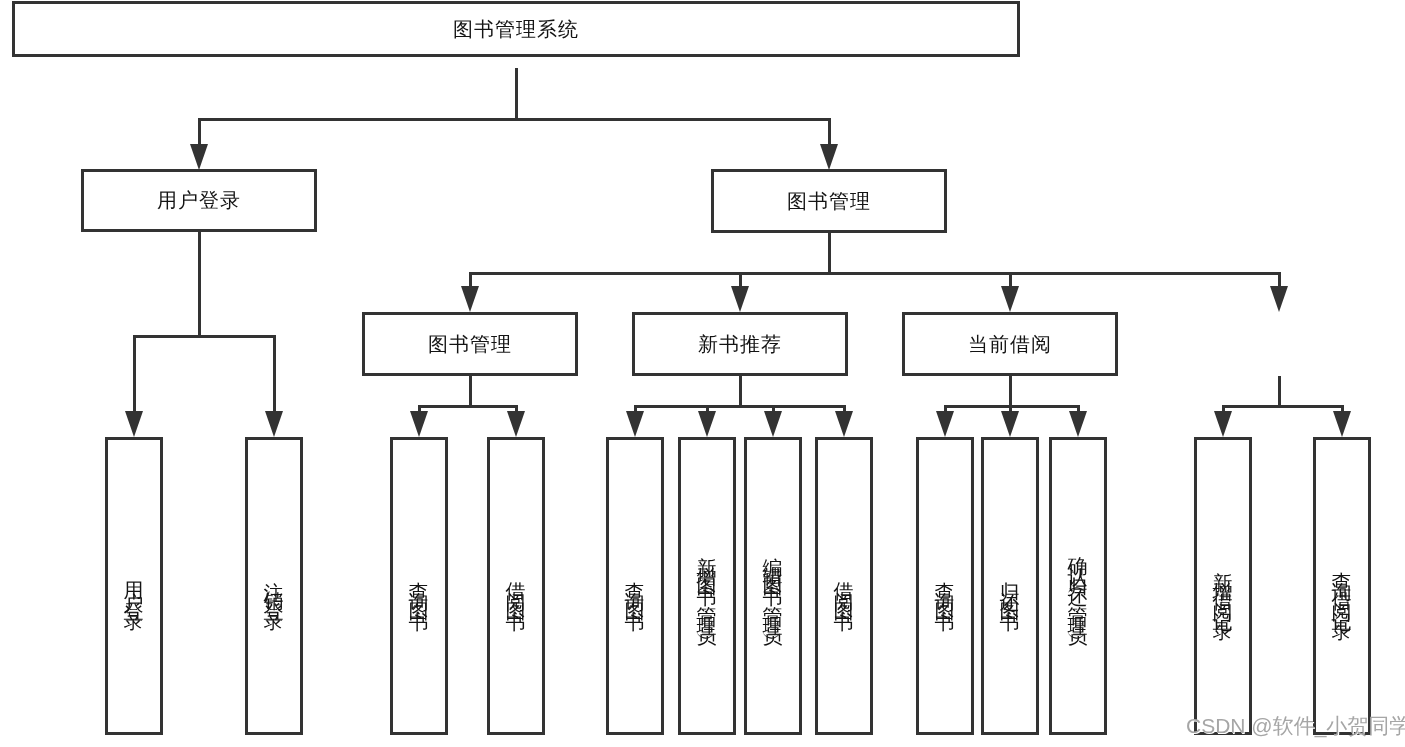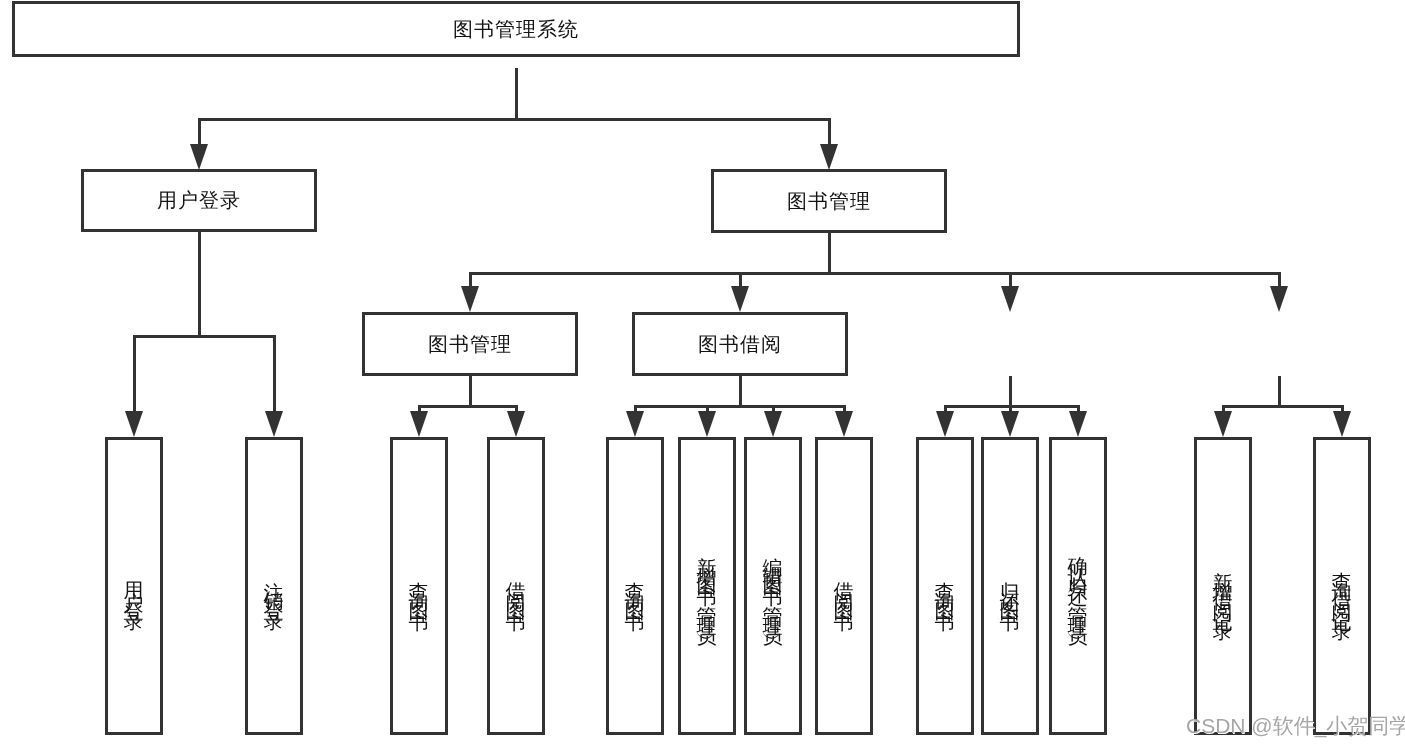--- a/index.html
+++ b/index.html
@@ -85,21 +85,24 @@
   <div class="arrowhead" style="left:731px;  top:286px;"></div>
   <div class="vline" style="left:1009px; top:272px; height:14px;"></div>
   <div class="arrowhead" style="left:1001px; top:286px;"></div>
   <div class="vline" style="left:1278px; top:272px; height:14px;"></div>
   <div class="arrowhead" style="left:1270px; top:286px;"></div>
 
   <div class="box" style="left:362px;  top:312px; width:216px; height:64px;">
     <span>图书管理</span>
   </div>
   <div class="box" style="left:632px;  top:312px; width:216px; height:64px;">
-    <span>图书借阅</span>
+    <span>新书推荐</span>
+  </div>
+  <div class="box" style="left:902px;  top:312px; width:216px; height:64px;">
+    <span>当前借阅</span>
   </div>
 
   <div class="vline" style="left:469px; top:376px; height:29px;"></div>
   <div class="hline" style="left:418px; top:405px; width:100px;"></div>
   <div class="vline" style="left:418px; top:405px; height:6px;"></div>
   <div class="arrowhead" style="left:410px; top:411px;"></div>
   <div class="vline" style="left:515px; top:405px; height:6px;"></div>
   <div class="arrowhead" style="left:507px; top:411px;"></div>
 
   <div class="vline" style="left:739px; top:376px; height:29px;"></div>

